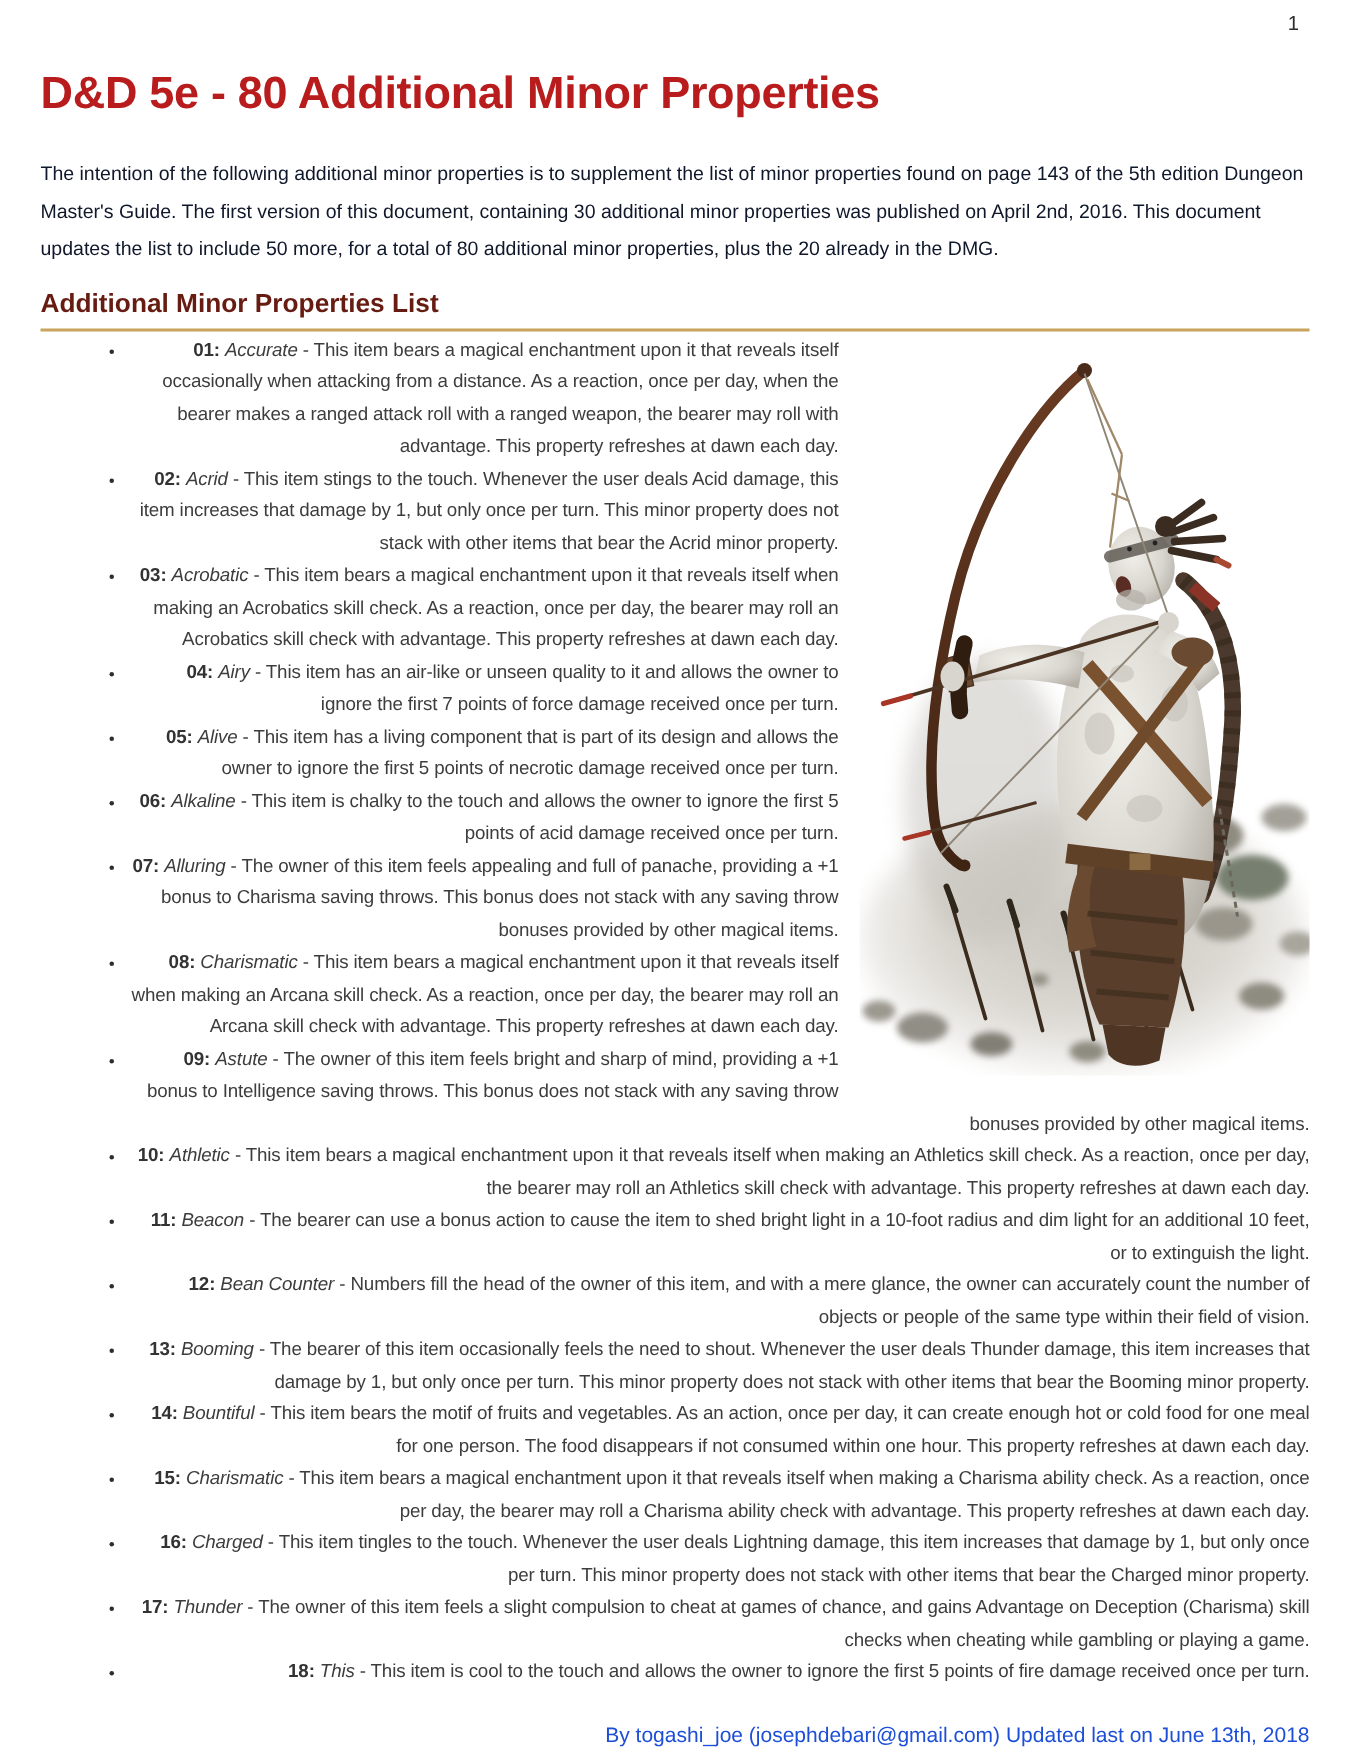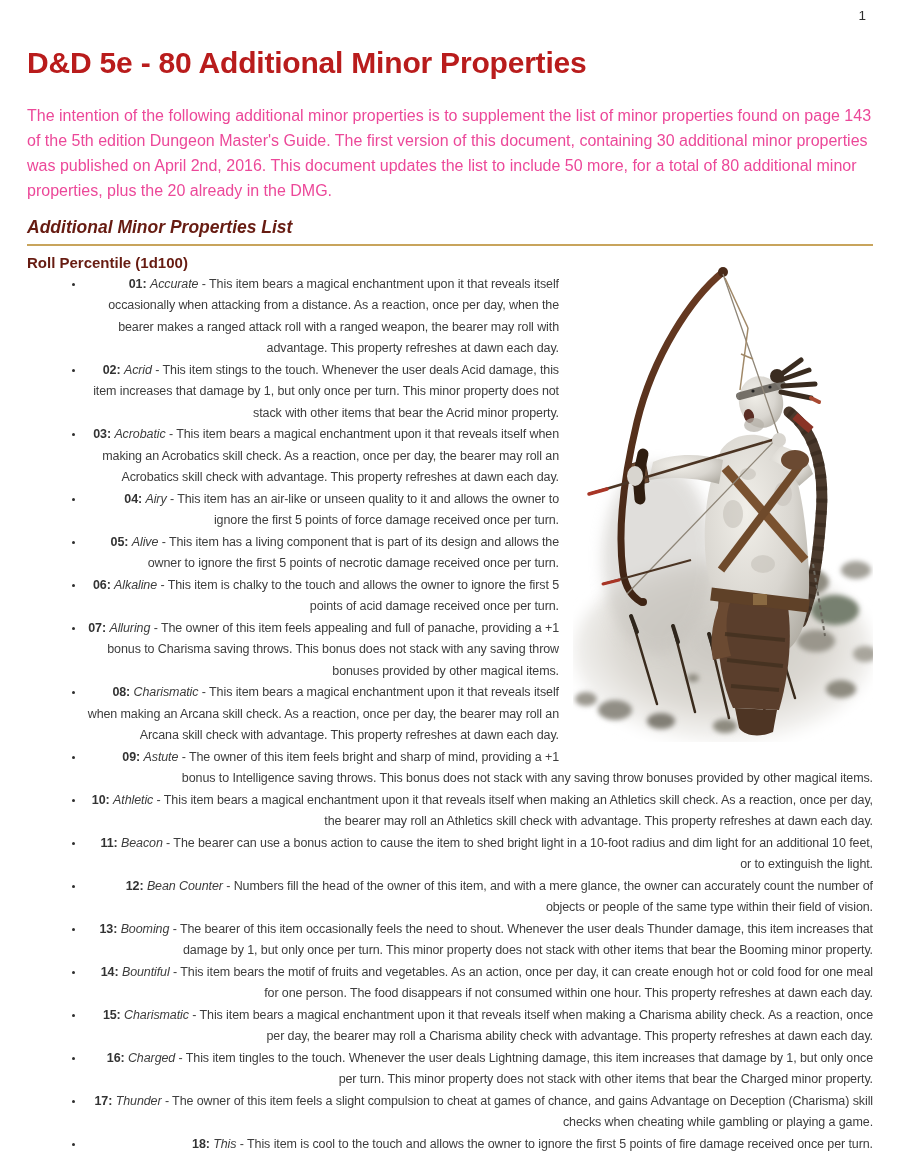--- a/index.html
+++ b/index.html
@@ -1,21 +1,21 @@
 <!DOCTYPE html>
 <html><head>
 <meta charset="utf-8">
 <style>
   html,body{margin:0;padding:0;background:#ffffff;}
   body{font-family:"Liberation Sans","DejaVu Sans",sans-serif;color:#3d3d3d;}
   .sheet{position:relative;width:900px;height:1165px;background:#fff;overflow:hidden;box-sizing:border-box;padding:8px 27px 0 27px;}
   .pageno{position:absolute;top:8px;right:34px;font-size:13.5px;color:#2e2e2e;}
   h1.doc-title{margin:38px 0 0 0;font-size:30px;line-height:1.12;font-weight:bold;color:#b91c1c;letter-spacing:-0.2px;}
-  p.intro{margin:23px 0 0 0;font-size:16px;line-height:25px;color:#ec4899;}
-  h2.section{margin:14px 0 0 0;font-size:17.5px;font-weight:bold;color:#671c12;padding-bottom:6px;border-bottom:2px solid #c8a45c;font-style:italic;}
+  p.intro{margin:23px 0 0 0;font-size:13px;line-height:25px;color:#0f172a;}
+  h2.section{margin:14px 0 0 0;font-size:17.5px;font-weight:bold;color:#671c12;padding-bottom:6px;border-bottom:2px solid #c8a45c;}
   h3.subsection{margin:8px 0 3px 0;font-size:15px;font-weight:bold;color:#671c12;}
   .art{float:right;width:300px;height:478px;margin:18px 0 6px 14px;}
   ul.props{margin:2px 0 0 0;padding-left:58px;list-style:disc;}
   ul.props li{font-size:12.5px;line-height:21.5px;letter-spacing:-0.1px;color:#3d3d3d;padding-left:2px;text-align:right;}
   ul.props li::marker{font-size:10px;color:#2e2e2e;}
   .num{font-weight:bold;color:#333333;}
   .nm{font-style:italic;}
   .footer{clear:both;text-align:right;margin-top:22px;font-size:14px;color:#1d4ed8;}
 </style>
 </head>
@@ -152,27 +152,26 @@
 
       <line x1="16" y1="230" x2="206" y2="174" stroke="#4b3423" stroke-width="2.5"></line>
       <line x1="16" y1="230" x2="34" y2="225" stroke="#a83526" stroke-width="3.5" stroke-linecap="round"></line>
       <line x1="30" y1="320" x2="118" y2="296" stroke="#4b3423" stroke-width="2.2"></line>
       <line x1="30" y1="320" x2="46" y2="316" stroke="#a83526" stroke-width="3" stroke-linecap="round"></line>
       <ellipse cx="62" cy="212" rx="8" ry="10" fill="#d8d5cf"></ellipse>
       <ellipse cx="206" cy="176" rx="7" ry="7" fill="#d8d5cf"></ellipse>
     </svg>
   </div>
 
-  <h3 class="subsection">Roll Percentile (1d100)</h3>
 
   <ul class="props">
     <li><span class="num">01:</span> <span class="nm">Accurate</span> <span>-</span> <span>This item bears a magical enchantment upon it that reveals itself occasionally when attacking from a distance. As a reaction, once per day, when the bearer makes a ranged attack roll with a ranged weapon, the bearer may roll with advantage. This property refreshes at dawn each day.</span></li>
     <li><span class="num">02:</span> <span class="nm">Acrid</span> <span>-</span> <span>This item stings to the touch. Whenever the user deals Acid damage, this item increases that damage by 1, but only once per turn. This minor property does not stack with other items that bear the Acrid minor property.</span></li>
     <li><span class="num">03:</span> <span class="nm">Acrobatic</span> <span>-</span> <span>This item bears a magical enchantment upon it that reveals itself when making an Acrobatics skill check. As a reaction, once per day, the bearer may roll an Acrobatics skill check with advantage. This property refreshes at dawn each day.</span></li>
-    <li><span class="num">04:</span> <span class="nm">Airy</span> <span>-</span> <span>This item has an air-like or unseen quality to it and allows the owner to ignore the first 5 points of force damage received once per turn.</span></li>
+    <li><span class="num">04:</span> <span class="nm">Airy</span> <span>-</span> <span>This item has an air-like or unseen quality to it and allows the owner to ignore the first 7 points of force damage received once per turn.</span></li>
     <li><span class="num">05:</span> <span class="nm">Alive</span> <span>-</span> <span>This item has a living component that is part of its design and allows the owner to ignore the first 5 points of necrotic damage received once per turn.</span></li>
     <li><span class="num">06:</span> <span class="nm">Alkaline</span> <span>-</span> <span>This item is chalky to the touch and allows the owner to ignore the first 5 points of acid damage received once per turn.</span></li>
     <li><span class="num">07:</span> <span class="nm">Alluring</span> <span>-</span> <span>The owner of this item feels appealing and full of panache, providing a +1 bonus to Charisma saving throws. This bonus does not stack with any saving throw bonuses provided by other magical items.</span></li>
     <li><span class="num">08:</span> <span class="nm">Charismatic</span> <span>-</span> <span>This item bears a magical enchantment upon it that reveals itself when making an Arcana skill check. As a reaction, once per day, the bearer may roll an Arcana skill check with advantage. This property refreshes at dawn each day.</span></li>
     <li><span class="num">09:</span> <span class="nm">Astute</span> <span>-</span> <span>The owner of this item feels bright and sharp of mind, providing a +1 bonus to Intelligence saving throws. This bonus does not stack with any saving throw bonuses provided by other magical items.</span></li>
     <li><span class="num">10:</span> <span class="nm">Athletic</span> <span>-</span> <span>This item bears a magical enchantment upon it that reveals itself when making an Athletics skill check. As a reaction, once per day, the bearer may roll an Athletics skill check with advantage. This property refreshes at dawn each day.</span></li>
     <li><span class="num">11:</span> <span class="nm">Beacon</span> <span>-</span> <span>The bearer can use a bonus action to cause the item to shed bright light in a 10-foot radius and dim light for an additional 10 feet, or to extinguish the light.</span></li>
     <li><span class="num">12:</span> <span class="nm">Bean Counter</span> <span>-</span> <span>Numbers fill the head of the owner of this item, and with a mere glance, the owner can accurately count the number of objects or people of the same type within their field of vision.</span></li>
     <li><span class="num">13:</span> <span class="nm">Booming</span> <span>-</span> <span>The bearer of this item occasionally feels the need to shout. Whenever the user deals Thunder damage, this item increases that damage by 1, but only once per turn. This minor property does not stack with other items that bear the Booming minor property.</span></li>
     <li><span class="num">14:</span> <span class="nm">Bountiful</span> <span>-</span> <span>This item bears the motif of fruits and vegetables. As an action, once per day, it can create enough hot or cold food for one meal for one person. The food disappears if not consumed within one hour. This property refreshes at dawn each day.</span></li>

